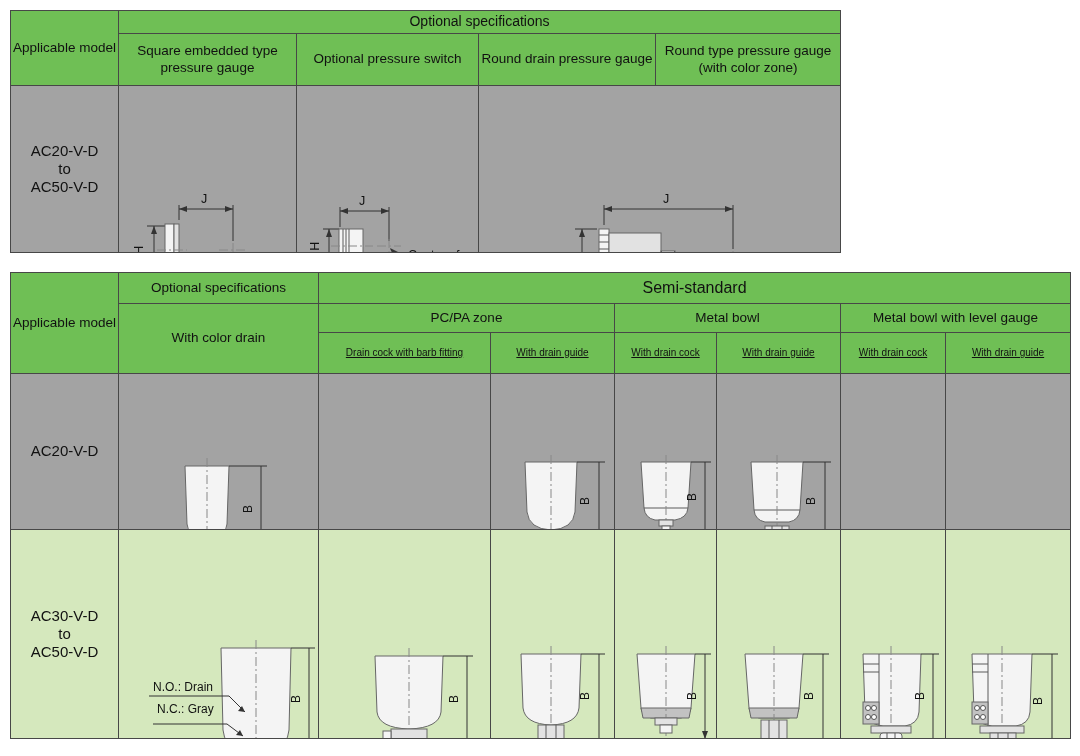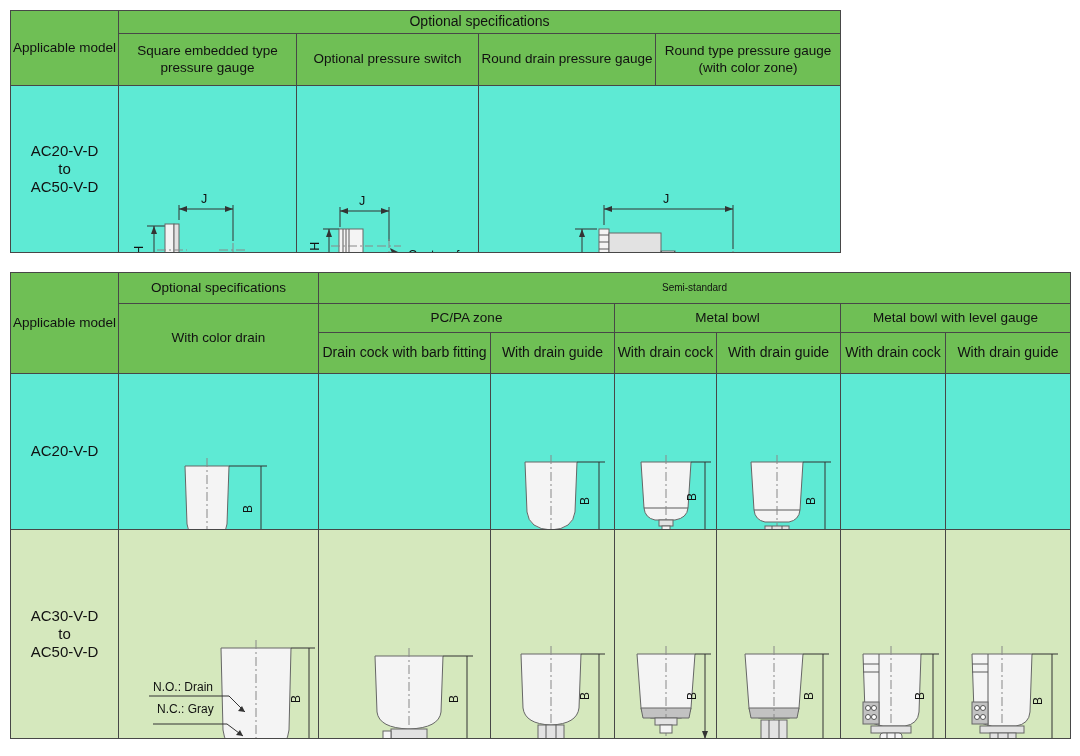--- a/index.html
+++ b/index.html
@@ -4,23 +4,23 @@
 <style>
   :root{ --green:#6fbf55; --lgreen:#d5e8bd; --border:#474747; }
   html,body{margin:0;padding:0;background:#fff;}
   body{font-family:"Liberation Sans",sans-serif;color:#111;}
   .page{position:relative;width:1080px;height:756px;background:#fff;overflow:hidden;}
   table{border-collapse:collapse;position:absolute;table-layout:fixed;}
   td{border:1px solid var(--border);padding:1px 2px;text-align:center;vertical-align:middle;
      font-size:13.5px;line-height:1.22;overflow:hidden;}
   td.g{background:var(--green);}
   td.lg{background:var(--lgreen);}
-  td.w{background:#5eead4;}
+  td.w{background:#a3a3a3;}
   .model{font-size:15px;}
-  .subhead{font-size:14px;}
+  .subhead{font-size:10px;text-decoration:underline;}
   .draw{position:relative;width:100%;height:100%;}
   .draw svg{position:absolute;left:0;top:0;}
   svg line,svg polyline,svg path,svg rect{stroke:#5a5a5a;fill:none;stroke-width:1;}
   svg .part{fill:#f4f4f4;stroke:#666;}
   svg .part2{fill:#e2e2e2;stroke:#666;}
   svg .dk{fill:#c2c2c2;stroke:#666;}
   svg .dim{stroke:#333;}
   svg .cl{stroke:#888;stroke-dasharray:9 3 2 3;}
   svg .ah{fill:#333;stroke:none;}
   svg .thin{stroke:#777;}
@@ -174,21 +174,21 @@
         <col style="width:124px">
         <col style="width:102px">
         <col style="width:124px">
         <col style="width:105px">
         <col style="width:125px">
       </colgroup>
     <tbody>
         <tr style="height:31px">
       <td class="g" rowspan="3">Applicable model</td>
       <td class="g">Optional specifications</td>
-      <td class="g" colspan="6" style="font-size:10px">Semi-standard</td>
+      <td class="g" colspan="6" style="font-size:16px">Semi-standard</td>
     </tr>
     <tr style="height:29px">
       <td class="g" rowspan="2">With color drain</td>
       <td class="g" colspan="2">PC/PA zone</td>
       <td class="g" colspan="2">Metal bowl</td>
       <td class="g" colspan="2">Metal bowl with level gauge</td>
     </tr>
     <tr style="height:41px">
       <td class="g subhead">Drain cock with barb fitting</td>
       <td class="g subhead">With drain guide</td>

